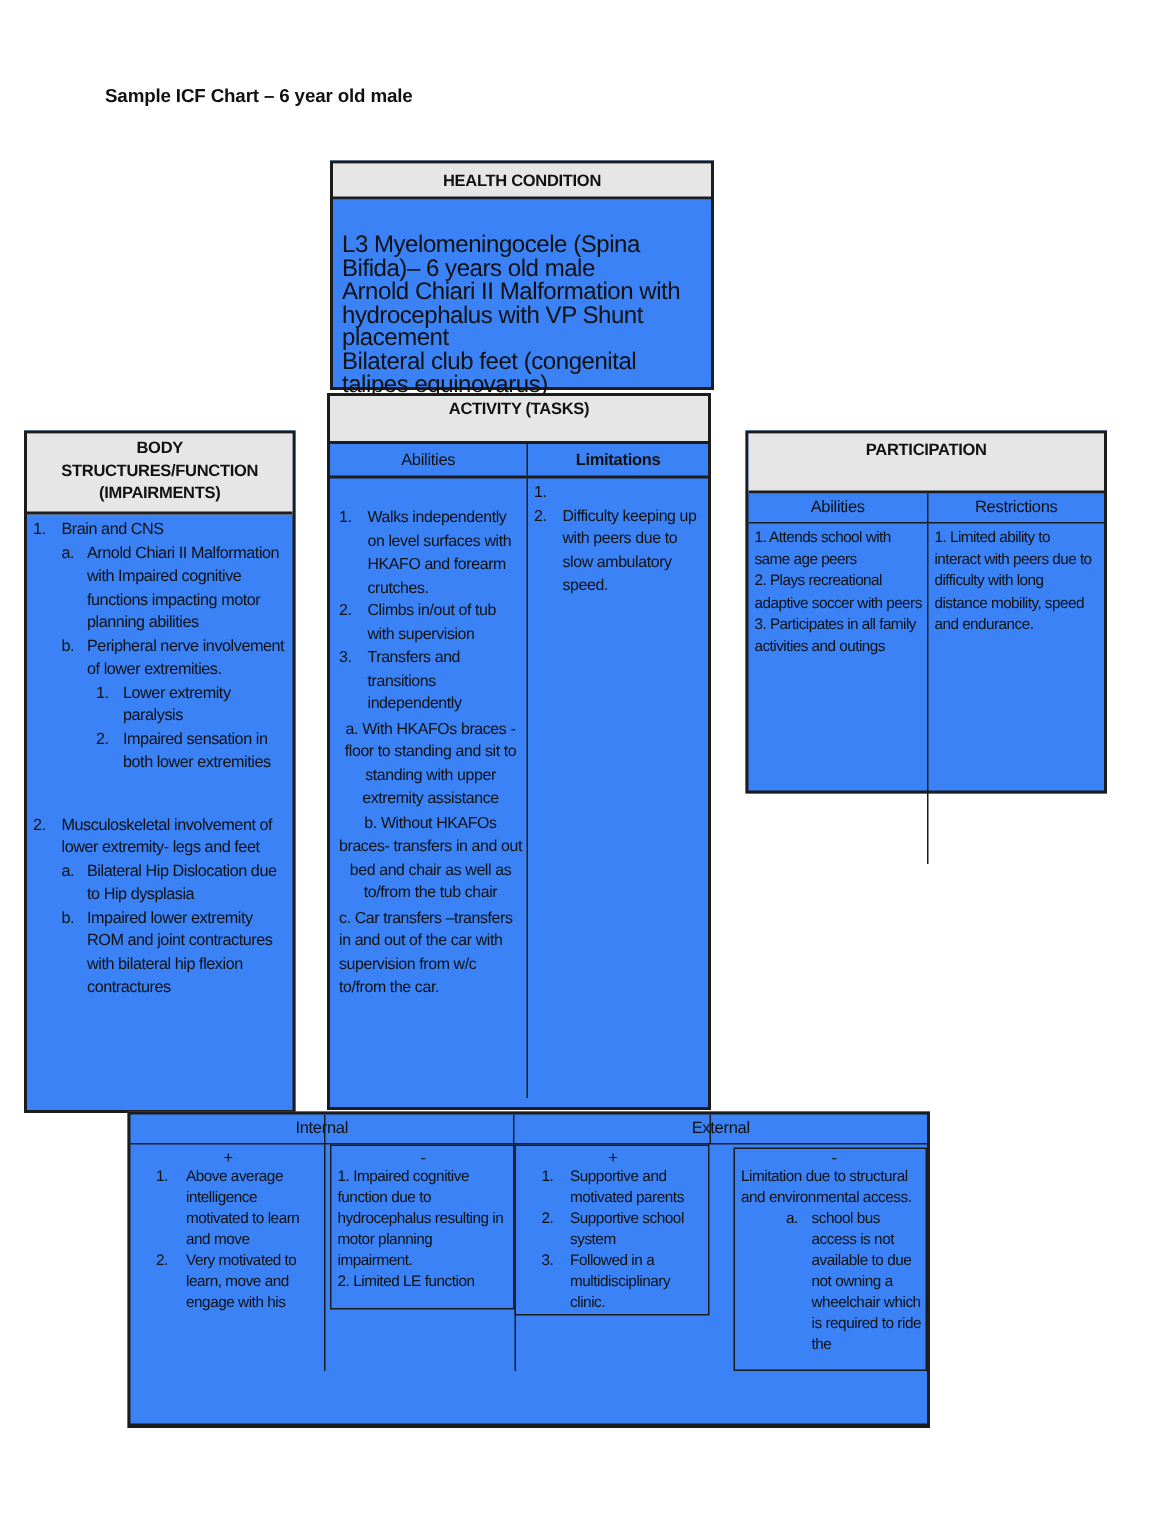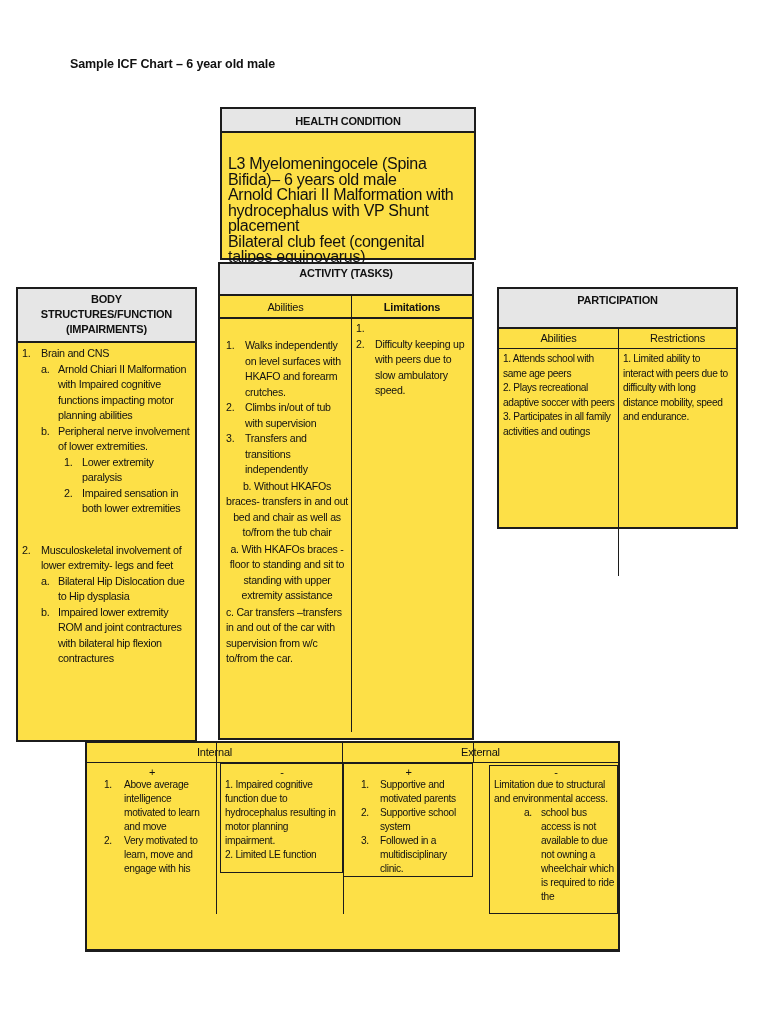--- a/index.html
+++ b/index.html
@@ -5,21 +5,21 @@
   html,body{margin:0;padding:0;background:#fff;}
   #canvas{
     position:relative;width:768px;height:1024px;background:#ffffff;
     font-family:"Liberation Sans",sans-serif;color:#111;
     letter-spacing:-0.2px;overflow:hidden;
   }
   .page-title{
     position:absolute;left:70px;top:57px;font-size:12.5px;font-weight:600;
     letter-spacing:-0.1px;
   }
-  .box{position:absolute;background:#fde047;border:2px solid var(--border);box-sizing:border-box;}
+  .box{position:absolute;background:#3b82f6;border:2px solid var(--border);box-sizing:border-box;}
   .hdr{
     background:var(--hbg);border-bottom:2px solid var(--border);
     font-weight:700;text-align:center;font-size:11px;box-sizing:border-box;
   }
   .subhdr{
     display:flex;font-size:11px;text-align:center;box-sizing:border-box;
     border-bottom:2px solid var(--border);
   }
   .subhdr .cell{box-sizing:border-box;}
   .content{font-size:11px;line-height:15.5px;box-sizing:border-box;}
@@ -166,22 +166,22 @@
             <span class="tx">Walks independently on level surfaces with HKAFO and forearm crutches.</span>
           </div>
           <div class="li ind0">
             <span class="mk">2.</span>
             <span class="tx">Climbs in/out of tub with supervision</span>
           </div>
           <div class="li ind0">
             <span class="mk">3.</span>
             <span class="tx">Transfers and transitions independently</span>
           </div>
+          <div class="li center flush">a.  With HKAFOs braces - floor to standing  and sit to standing with upper extremity assistance</div>
           <div class="li center flush">b. Without HKAFOs braces- transfers in and out bed and chair as well as to/from the tub chair</div>
-          <div class="li center flush">a.  With HKAFOs braces - floor to standing  and sit to standing with upper extremity assistance</div>
           <div class="li left flush">c. Car transfers –transfers in and out of the car with supervision from w/c to/from the car.</div>
         </div>
       <div class="col r content">
           <div class="li ind0">
             <span class="mk">1.</span>
           </div>
           <div class="li ind0">
             <span class="mk">2.</span>
             <span class="tx">Difficulty keeping up with peers due to slow ambulatory speed.</span>
           </div>

